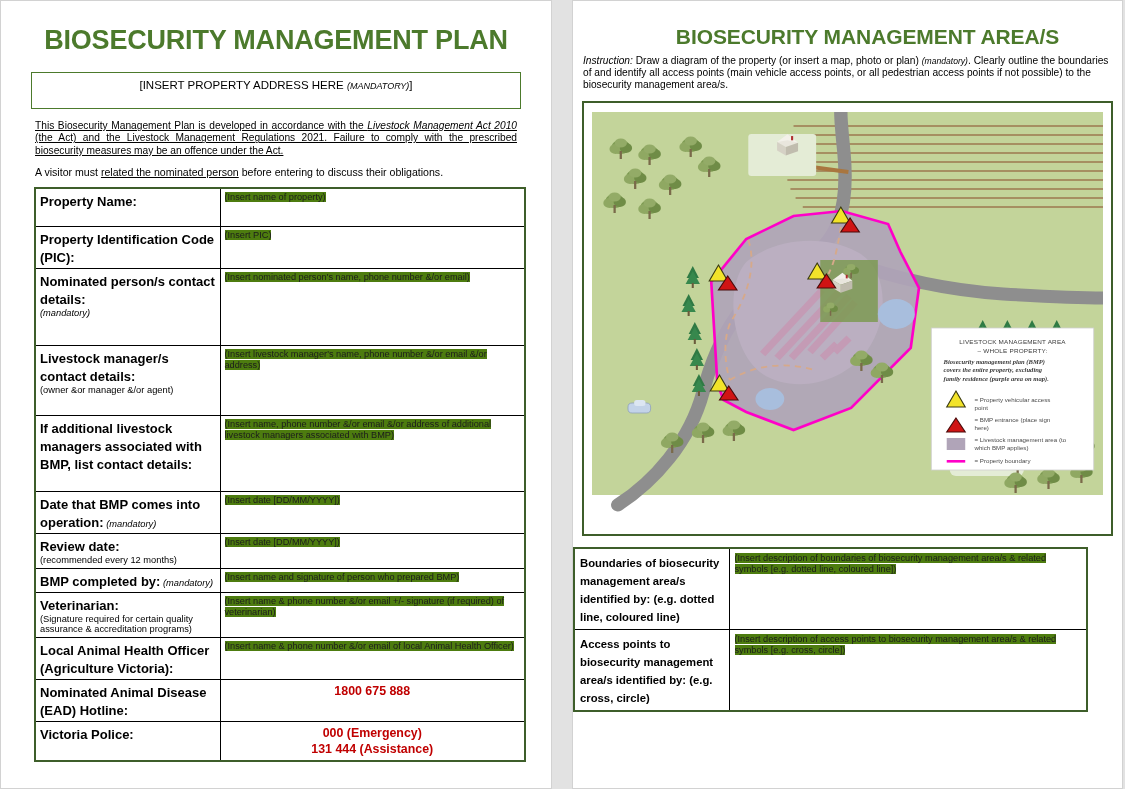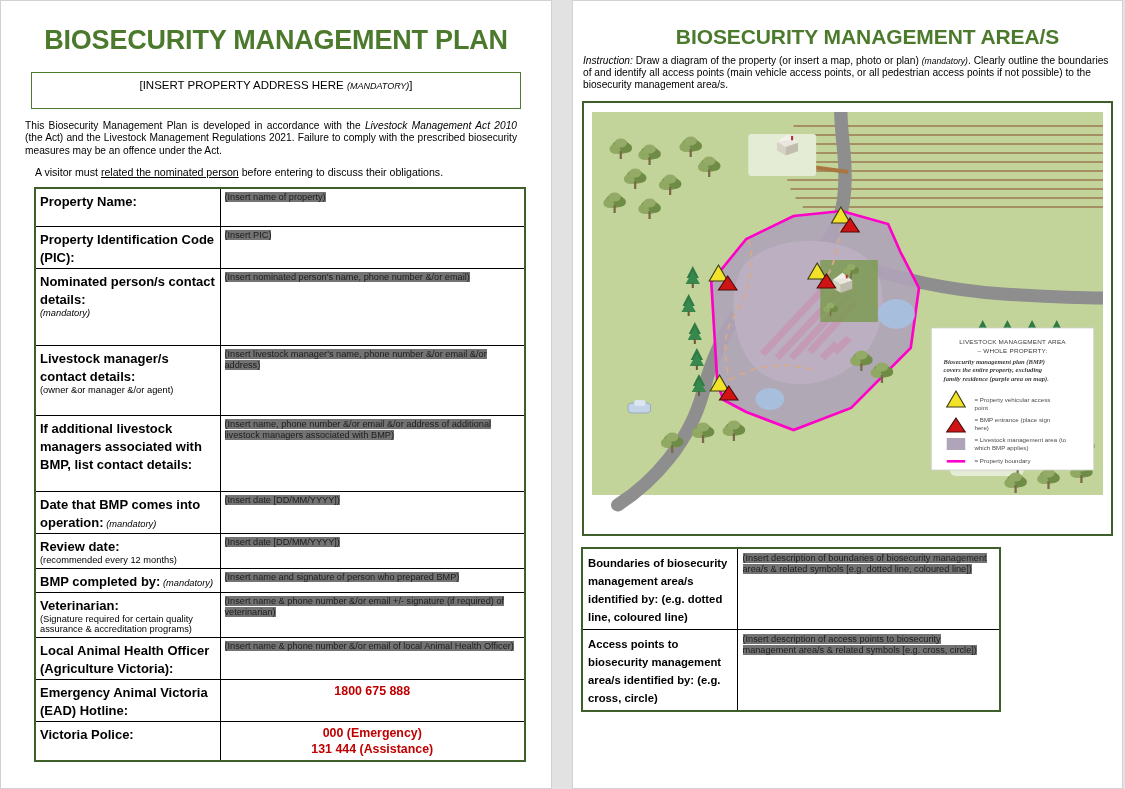--- a/index.html
+++ b/index.html
@@ -36,25 +36,26 @@
     border:1px solid #4c7a2c;
     height:37px;
     padding-top:6px;
     text-align:center;
     font-size:11.5px;
     color:#000;
   }
   .address-box .mand { font-style:italic; font-size:9px; }
 
   .intro {
-    margin:11px 34px 0 24px;
+    margin:11px 34px 0 34px;
     font-size:10.2px;
     line-height:1.22;
     text-align:justify;
     color:#000;
+    text-decoration:underline;
   }
   .intro i { font-style:italic; }
   .visitor {
     margin:9px 34px 0 34px;
     font-size:10.6px;
     color:#000;
   }
   .visitor u { text-decoration:underline; }
 
   .info-table {
@@ -73,21 +74,21 @@
   .lbl-strong {
     font-size:13px; font-weight:bold; color:#000; line-height:1.12;
   }
   .lbl-sub {
     font-size:9.3px; font-weight:normal; color:#000; line-height:1.15;
   }
   .lbl-sub.it { font-style:italic; }
   .val {
     font-size:9.2px; color:#1c1c1c; line-height:1.22;
   }
-  .val .hl { background:#737373; }
+  .val .hl { background:#4d7c0f; }
   .val.red {
     color:#c00000; font-weight:bold; font-size:12.4px;
     text-align:center; line-height:1.28; padding-top:4px;margin-left:23px;
   }
 
   
   .area-title {
     color:#4c7a2c;
     font-size:21px;
     font-weight:bold;
@@ -111,23 +112,23 @@
     height:435px;
     background:#fff;
     padding:9px 8px;
   }
   .map-canvas {
     width:100%; height:100%;
     display:block;
   }
 
   .area-table {
-    margin:11px 9px 0 8px;
+    margin:11px 9px 0 0;
     border-collapse:collapse;
-    width:420px;
+    width:515px;
     border:2px solid #3e5e2a;
     table-layout:fixed;
   }
   .area-table td {
     border:1px solid #000;
     vertical-align:top;
     padding:4px 5px;
   }
   .area-table td.lbl { width:155px; }
   .area-table .lbl-strong { font-size:11.3px; font-weight:bold; line-height:1.18; }
@@ -192,21 +193,21 @@
           </tr>
           <tr style="height: 42px;">
             <td class="lbl"><span class="lbl-strong">Veterinarian:</span><div class="lbl-sub">(Signature required for certain quality assurance &amp; accreditation programs)</div></td>
             <td class="val"><span class="hl">(Insert name &amp; phone number &amp;/or email +/- signature (if required) of veterinarian)</span></td>
           </tr>
           <tr style="height: 41px;">
             <td class="lbl"><span class="lbl-strong">Local Animal Health Officer (Agriculture Victoria):</span></td>
             <td class="val"><span class="hl">(Insert name &amp; phone number &amp;/or email of local Animal Health Officer)</span></td>
           </tr>
           <tr style="height: 35px;">
-            <td class="lbl"><span class="lbl-strong">Emergency Animal Victoria (EAD) Hotline:</span></td>
+            <td class="lbl"><span class="lbl-strong">Nominated Animal Disease (EAD) Hotline:</span></td>
             <td class="val red">
               <div>1800 675 888</div>
             </td>
           </tr>
           <tr style="height: 36px;">
             <td class="lbl"><span class="lbl-strong">Victoria Police:</span></td>
             <td class="val red">
               <div>000 (Emergency)</div>
               <div>131 444 (Assistance)</div>
             </td>

